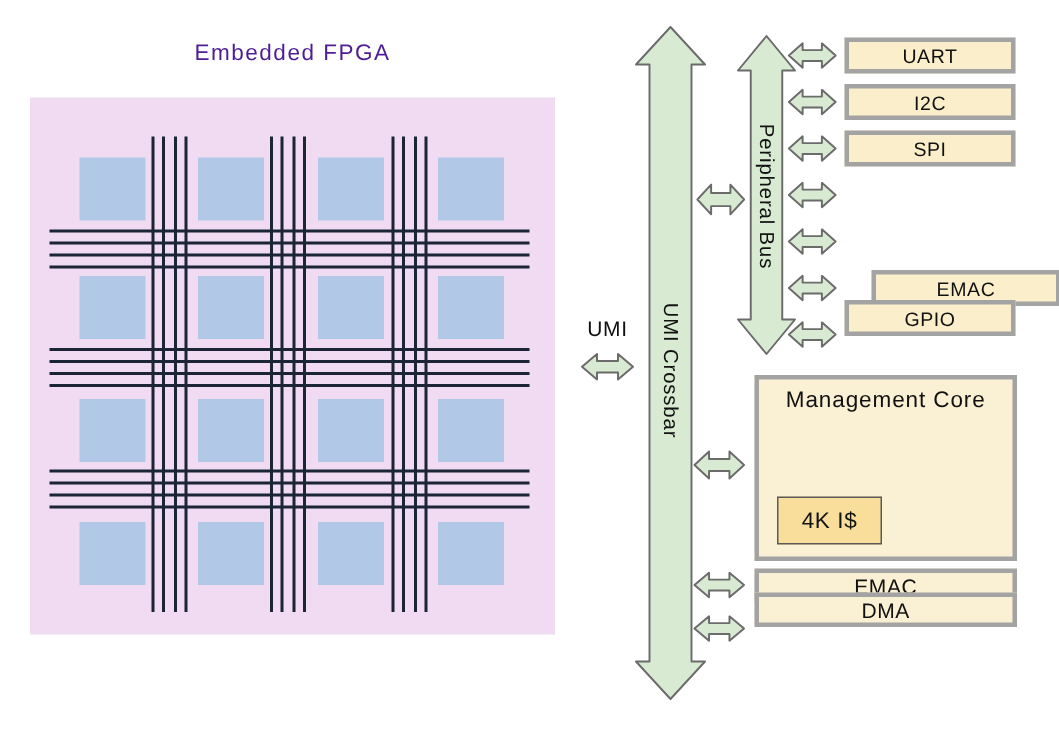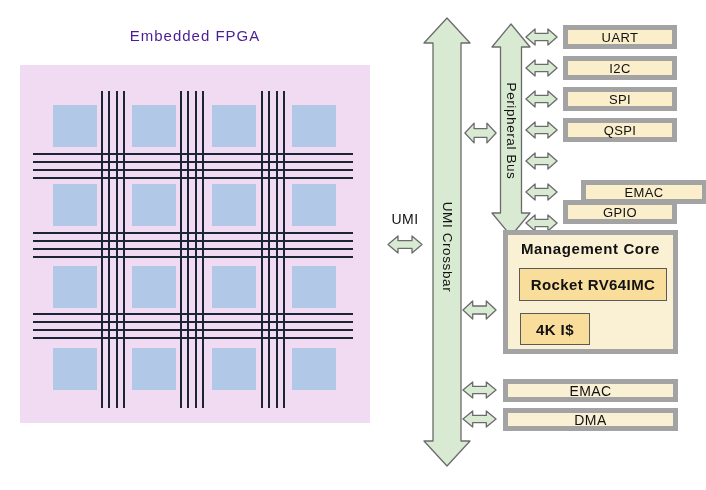--- a/index.html
+++ b/index.html
@@ -16,21 +16,21 @@
             background:var(--fabric,#F0DBF2); }
   .sq { position:absolute; width:44px; height:42px; background:var(--block,#B1C9E7); }
   .vgroup { position:absolute; top:26px; height:317px; width:24px;
             display:flex; flex-direction:row; justify-content:space-between; }
   .vgroup span { width:2px; height:100%; background:var(--wire,#1B2536); }
   .hgroup { position:absolute; left:13px; width:320px; height:26px;
             display:flex; flex-direction:column; justify-content:space-between; }
   .hgroup span { height:2px; width:100%; background:var(--wire,#1B2536); }
   
   .box {
-    position:absolute; background:var(--cream,#FBEECA); border:5px solid #a3a3a3;
+    position:absolute; background:var(--cream,#FBEECA); border:3px solid #a3a3a3;
     display:flex; align-items:center; justify-content:center;
     font-size:13px; letter-spacing:0.4px; box-sizing:border-box;
   }
   .bigbox { background:var(--cream2,#FAF0D4); }
   .inner {
     background:var(--gold,#F9DE9B); border:1px solid #5a5a5a;
     font-size:15px; letter-spacing:0.4px;
   }
   .mgmt-title { position:absolute; left:0; top:5px; width:100%; text-align:center;
                 font-size:15px; letter-spacing:0.6px; }
@@ -140,48 +140,46 @@
   <div class="box" style="left:563px; top:56px; width:114px; height:24px">I2C</div>
 
   <svg class="harrow" style="left:525px; top:90px; width:33px; height:18px" viewBox="0 0 36 20" preserveAspectRatio="none">
       <polygon points="1,10 11,1 11,6 25,6 25,1 35,10 25,19 25,14 11,14 11,19"></polygon>
     </svg>
   <div class="box" style="left:563px; top:87px; width:114px; height:24px">SPI</div>
 
   <svg class="harrow" style="left:525px; top:121px; width:33px; height:18px" viewBox="0 0 36 20" preserveAspectRatio="none">
       <polygon points="1,10 11,1 11,6 25,6 25,1 35,10 25,19 25,14 11,14 11,19"></polygon>
     </svg>
-  <div class="box" style="left:563px; top:118px; width:114px; height:24px">QSPI</div>
 
   <svg class="harrow" style="left:525px; top:152px; width:33px; height:18px" viewBox="0 0 36 20" preserveAspectRatio="none">
       <polygon points="1,10 11,1 11,6 25,6 25,1 35,10 25,19 25,14 11,14 11,19"></polygon>
     </svg>
 
   <svg class="harrow" style="left:525px; top:183px; width:33px; height:18px" viewBox="0 0 36 20" preserveAspectRatio="none">
       <polygon points="1,10 11,1 11,6 25,6 25,1 35,10 25,19 25,14 11,14 11,19"></polygon>
     </svg>
   <div class="box" style="left:581px; top:180px; width:126px; height:24px">EMAC</div>
 
   <svg class="harrow" style="left:525px; top:214px; width:33px; height:18px" viewBox="0 0 36 20" preserveAspectRatio="none">
       <polygon points="1,10 11,1 11,6 25,6 25,1 35,10 25,19 25,14 11,14 11,19"></polygon>
     </svg>
   <div class="box" style="left:563px; top:200px; width:114px; height:24px">GPIO</div>
 
   <svg class="harrow" style="left:462px; top:300px; width:35px; height:20px" viewBox="0 0 36 20" preserveAspectRatio="none">
       <polygon points="1,10 11,1 11,6 25,6 25,1 35,10 25,19 25,14 11,14 11,19"></polygon>
     </svg>
-  <div class="box bigbox" style="left:503px; top:230px; width:175px; height:124px; justify-content:flex-start; align-items:flex-start;font-weight:bold;">
+  <div class="box bigbox" style="left:503px; top:250px; width:175px; height:124px; justify-content:flex-start; align-items:flex-start;">
     <div class="mgmt-title">Management Core</div>
-    <div class="box inner" style="left:11px; top:33px; width:148px; height:33px">Rocket RV64IMC</div>
     <div class="box inner" style="left:12px; top:78px; width:70px; height:32px">4K I$</div>
   </div>
 
   <svg class="harrow" style="left:462px; top:381px; width:35px; height:18px" viewBox="0 0 36 20" preserveAspectRatio="none">
       <polygon points="1,10 11,1 11,6 25,6 25,1 35,10 25,19 25,14 11,14 11,19"></polygon>
     </svg>
   <div class="box bigbox" style="left:503px; top:379px; width:175px; height:23px; font-size:14px">EMAC</div>
 
   <svg class="harrow" style="left:462px; top:410px; width:35px; height:18px" viewBox="0 0 36 20" preserveAspectRatio="none">
       <polygon points="1,10 11,1 11,6 25,6 25,1 35,10 25,19 25,14 11,14 11,19"></polygon>
     </svg>
-  <div class="box bigbox" style="left:503px; top:408px; width:175px; height:23px; font-size:14px">DMA</div>
+  <div class="box bigbox" style="left:503px; top:395px; width:175px; height:23px; font-size:14px">DMA</div>
 
 </div>
 
 </body></html>

